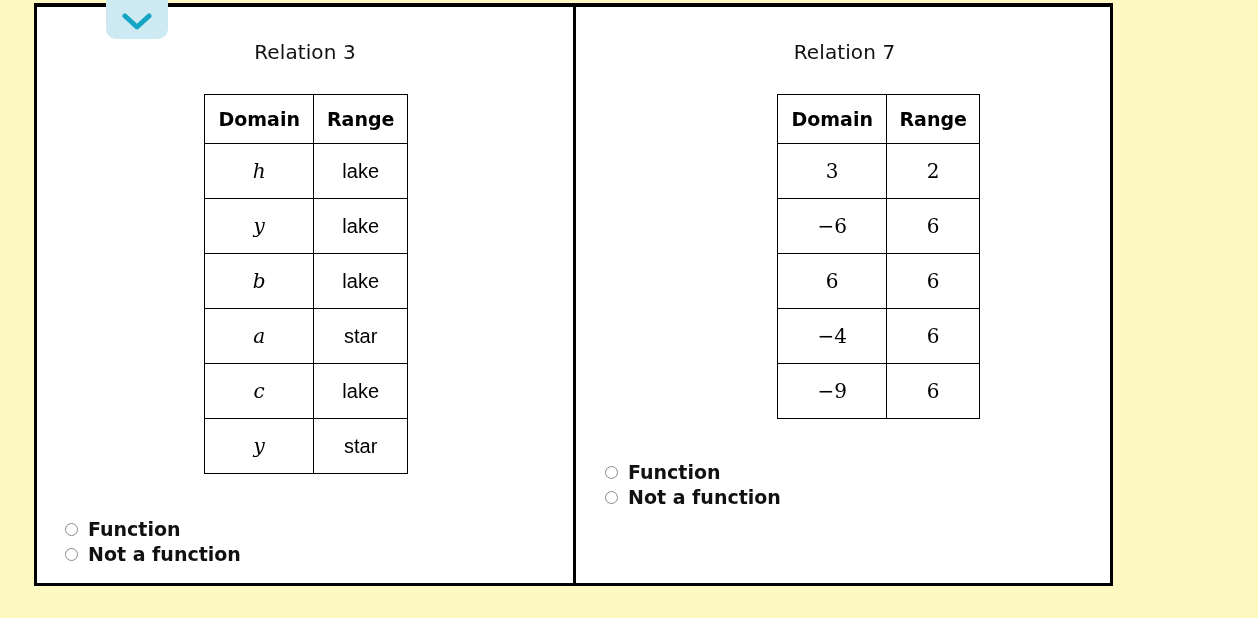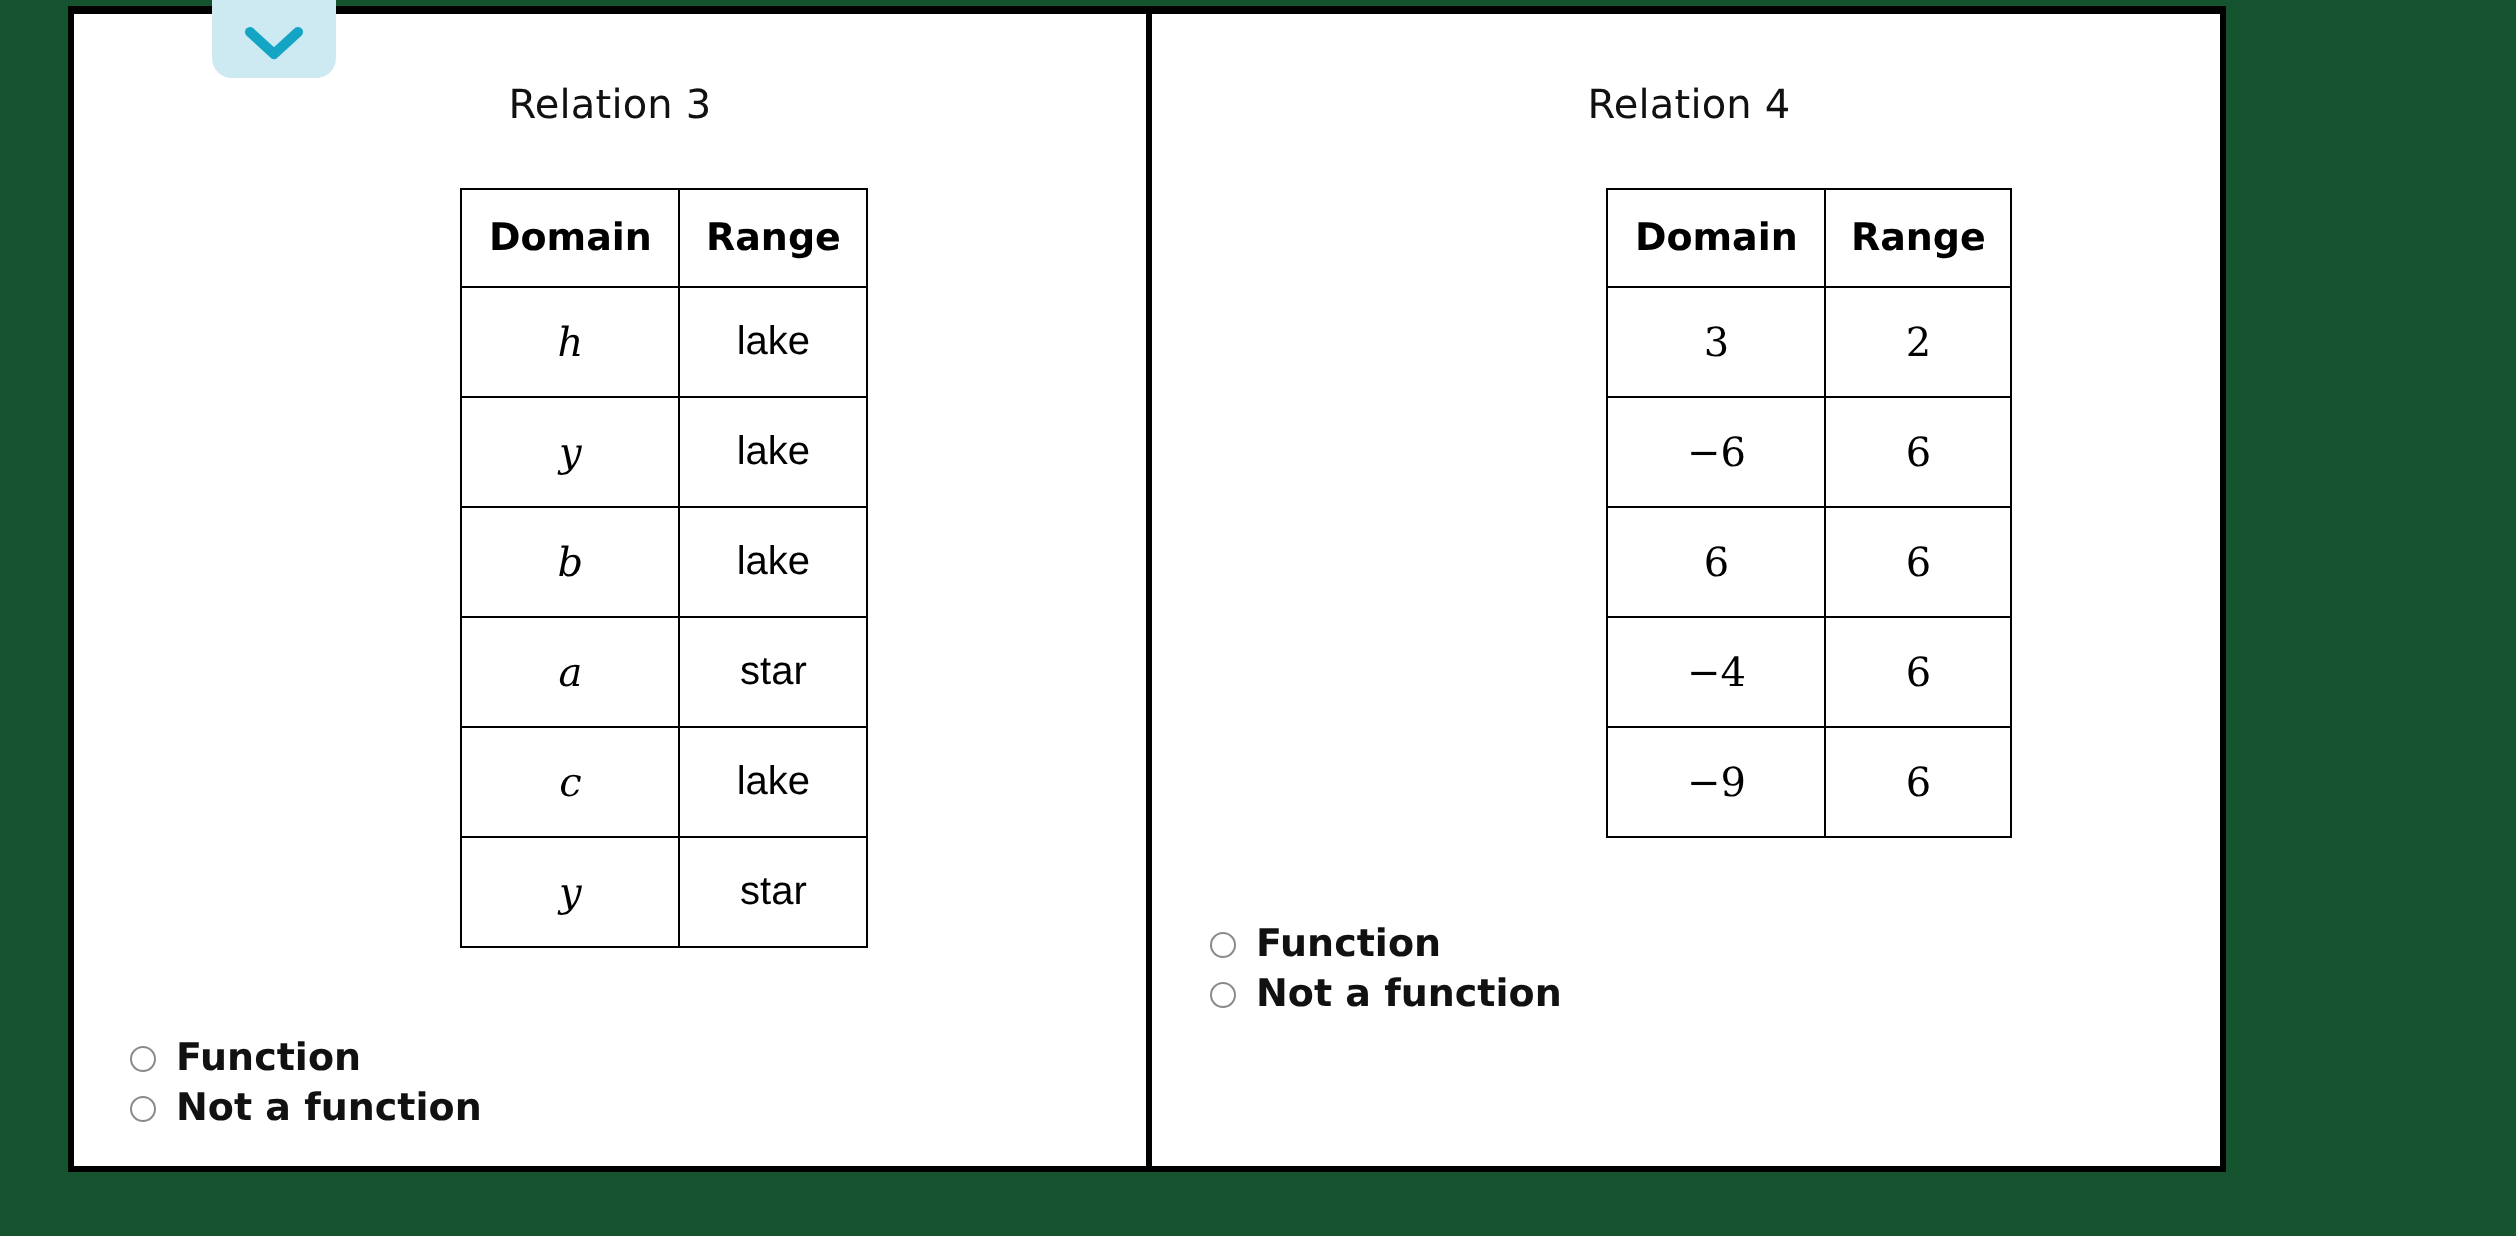--- a/index.html
+++ b/index.html
@@ -11,21 +11,21 @@
     height: 618px;
     overflow: hidden;
     font-family: "DejaVu Sans", "Liberation Sans", sans-serif;
     color: #000000;
   }
 
   #canvas {
     position: relative;
     width: 1258px;
     height: 618px;
-    background: #14532d;
+    background: #fef9c3;
   }
 
   
   .frame {
     position: absolute;
     left: 34px;
     top: 3px;
     width: 1079px;
     height: 583px;
     border: 3px solid #000000;
@@ -79,21 +79,20 @@
     font-weight: 400;
     color: #111111;
     letter-spacing: 0.1px;
   }
 
   
   .rel-table {
     position: absolute;
     border-collapse: collapse;
     background: #ffffff;
-    margin-left: 26px;
   }
   .rel-table td, .rel-table th {
     border: 1.6px solid #000000;
     text-align: center;
     vertical-align: middle;
     background: #ffffff;
   }
   .rel-table th {
     font-size: 19px;
     font-weight: 700;
@@ -219,21 +218,21 @@
         </label>
         <label class="radio-row">
           <span class="radio-dot"></span>
           <span class="radio-label">Not a function</span>
         </label>
       </div>
     </div>
 
     <div class="panel panel-right">
 
-      <div class="relation-title">Relation 4</div>
+      <div class="relation-title">Relation 7</div>
 
       <table class="rel-table" id="table-relation-4">
         <thead>
           <tr>
             <th class="col-domain">Domain</th>
             <th class="col-range">Range</th>
           </tr>
         </thead>
         <tbody>
           <tr>

